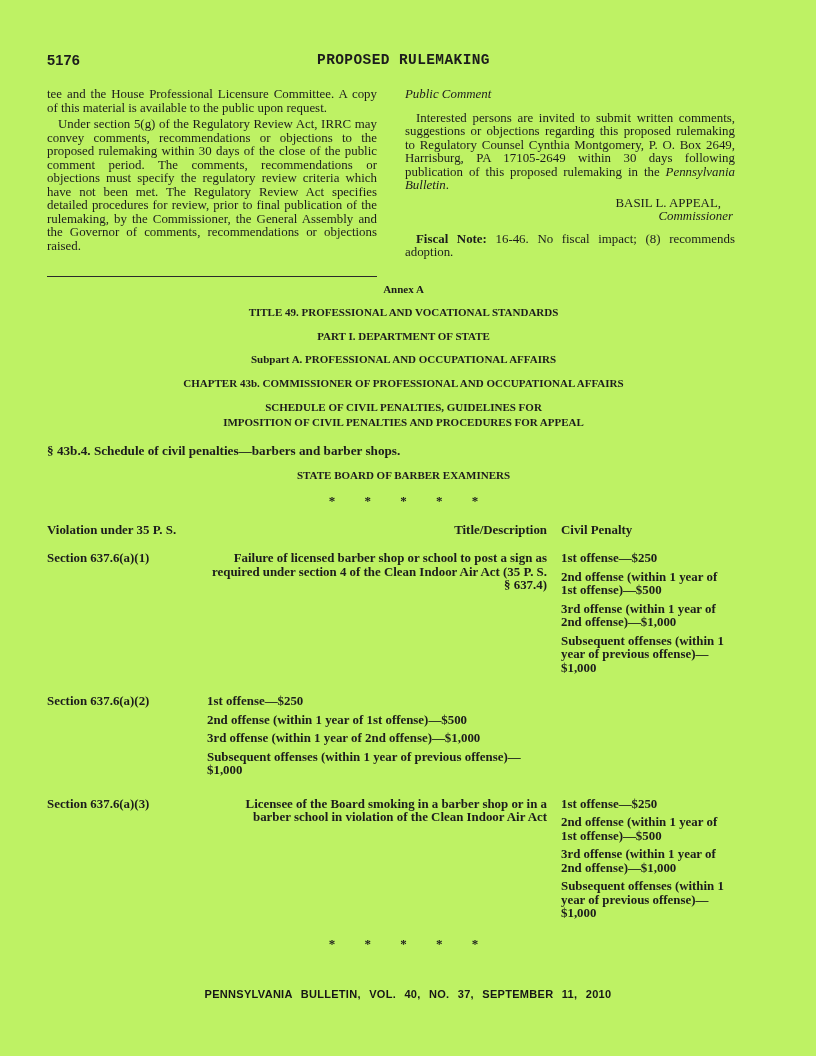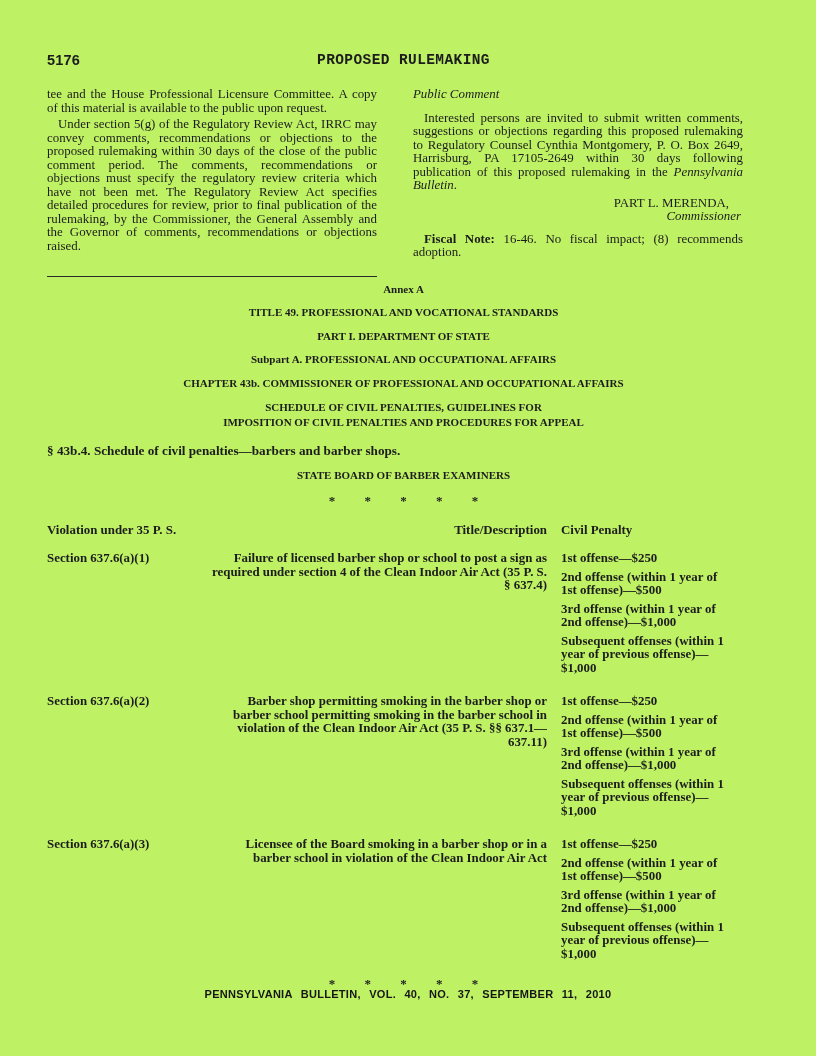--- a/index.html
+++ b/index.html
@@ -19,21 +19,21 @@
     position:absolute; left:0; top:0;
     font-family:"Liberation Sans","DejaVu Sans",sans-serif;
     font-weight:bold; font-size:14.5px; letter-spacing:0.2px;
   }
   .header-title {
     display:block; text-align:center;
     font-family:Liberation Mono, monospace;
     font-weight:bold; font-size:14.5px; letter-spacing:0.4px;
   }
   
-  .columns { display:flex; gap:36px; }
+  .columns { display:flex; gap:28px; }
   .col { width:330px; font-size:12.9px; line-height:13.5px; }
   .col p { margin:0 0 3px 0; }
   .justify { text-align:justify; }
   .indent { text-indent:11px; }
   .italic-heading { font-style:italic; margin-bottom:10px !important; }
   .sig-name { text-align:right; padding-right:14px; margin:4px 0 0 0 !important; }
   .sig-title { text-align:right; font-style:italic; padding-right:2px; margin:0 0 9px 0 !important; }
   .fiscal b { font-weight:bold; }
   
   .divider { border:none; border-top:1.3px solid #2a2a2a; width:330px; margin:13px 0 0 0; }
@@ -73,21 +73,21 @@
   </div>
 
   <div class="columns">
     <div class="col">
       <p class="justify">tee and the House Professional Licensure Committee. A copy of this material is available to the public upon request.</p>
       <p class="justify indent">Under section 5(g) of the Regulatory Review Act, IRRC may convey comments, recommendations or objections to the proposed rulemaking within 30 days of the close of the public comment period. The comments, recommendations or objections must specify the regulatory review criteria which have not been met. The Regulatory Review Act specifies detailed procedures for review, prior to final publication of the rulemaking, by the Commissioner, the General Assembly and the Governor of comments, recommendations or objections raised.</p>
     </div>
     <div class="col">
       <p class="italic-heading">Public Comment</p>
       <p class="justify indent"><span>Interested persons are invited to submit written comments, suggestions or objections regarding this proposed rulemaking to Regulatory Counsel Cynthia Montgomery, P. O. Box 2649, Harrisburg, PA 17105-2649 within 30 days following publication of this proposed rulemaking in the </span><i>Pennsylvania Bulletin</i><span>.</span></p>
-      <p class="sig-name">PART L. MERENDA,</p>
+      <p class="sig-name">BASIL L. APPEAL,</p>
       <p class="sig-title">Commissioner</p>
       <p class="justify indent fiscal"><b>Fiscal Note:</b><span> 16-46. No fiscal impact; (8) recommends adoption.</span></p>
     </div>
   </div>
 
   <hr class="divider">
 
   <div class="ch ch-annex">Annex A</div>
   <div class="ch">TITLE 49. PROFESSIONAL AND VOCATIONAL STANDARDS</div>
   <div class="ch">PART I. DEPARTMENT OF STATE</div>
@@ -115,21 +115,20 @@
       <div class="cell">
         <p class="pen-item">1st offense—$250</p>
         <p class="pen-item">2nd offense (within 1 year of 1st offense)—$500</p>
         <p class="pen-item">3rd offense (within 1 year of 2nd offense)—$1,000</p>
         <p class="pen-item">Subsequent offenses (within 1 year of previous offense)—$1,000</p>
       </div>
     </div>
 
     <div class="trow">
       <div class="cell">Section 637.6(a)(2)</div>
-      <div class="cell cell-desc">Barber shop permitting smoking in the barber shop or barber school permitting smoking in the barber school in violation of the Clean Indoor Air Act (35 P. S. §§ 637.1—637.11)</div>
       <div class="cell">
         <p class="pen-item">1st offense—$250</p>
         <p class="pen-item">2nd offense (within 1 year of 1st offense)—$500</p>
         <p class="pen-item">3rd offense (within 1 year of 2nd offense)—$1,000</p>
         <p class="pen-item">Subsequent offenses (within 1 year of previous offense)—$1,000</p>
       </div>
     </div>
 
     <div class="trow">
       <div class="cell">Section 637.6(a)(3)</div>

